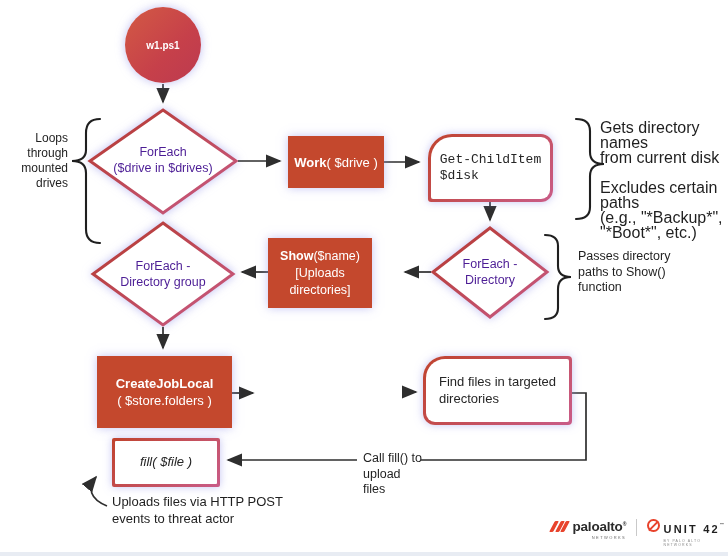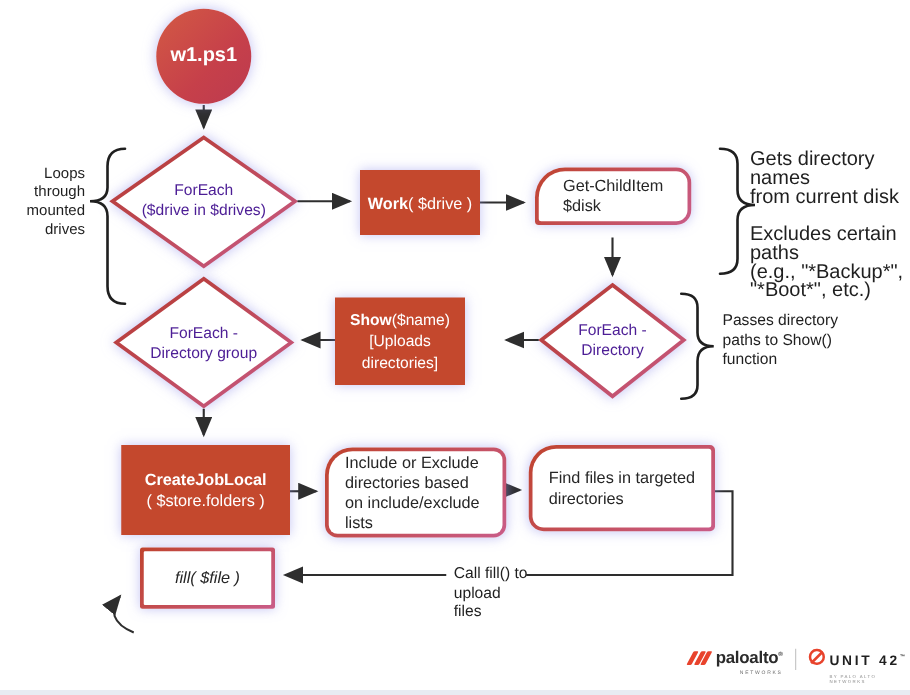--- a/index.html
+++ b/index.html
@@ -7,21 +7,21 @@
     position:relative;width:728px;height:556px;background:#ffffff;overflow:hidden;
     font-family:"Liberation Sans", sans-serif;color:#262626;
   }
   .pre{white-space:pre-line;}
   svg.layer{position:absolute;left:0;top:0;pointer-events:none;}
   
   .start-circle{
     position:absolute;left:125px;top:7px;width:76px;height:76px;border-radius:50%;
     background:linear-gradient(135deg,#d35a44 0%,#c6404a 60%,#bc3a50 100%);
     display:flex;align-items:center;justify-content:center;
-    color:#fff;font-weight:bold;font-size:16px;
+    color:#fff;font-weight:bold;font-size:10px;
     box-shadow:0 0 10px rgba(150,150,235,.6);
   }
   
   .red-box{
     position:absolute;background:#c4482d;color:#fff;
     display:flex;align-items:center;justify-content:center;flex-direction:column;
     font-size:13px;text-align:center;line-height:17px;
     box-shadow:0 0 9px rgba(150,150,235,.55);
   }
   .red-box .b{font-weight:bold;}
@@ -118,41 +118,35 @@
 ($drive in $drives)</div>
   <div class="dlabel pre" style="left:430px;top:256px;width:120px;">ForEach -
 Directory</div>
   <div class="dlabel pre" style="left:93px;top:258px;width:140px;">ForEach -
 Directory group</div>
 
   <div class="red-box" style="left:288px;top:136px;width:96px;height:52px;">
     <div><span class="b">Work</span><span>( $drive )</span></div>
   </div>
 
-  <div class="gb r-gci" style="left:428px;top:134px;width:125px;height:46px;">
+  <div class="gb r-gci" style="left:428px;top:134px;width:125px;height:68px;font-family:Liberation Mono, monospace;">
     <div class="inner pre">Get-ChildItem
 $disk</div>
   </div>
 
   <div class="red-box" style="left:268px;top:238px;width:104px;height:70px;font-size:12.5px;">
     <div><span class="b">Show</span><span>($name)</span></div>
     <div>[Uploads directories]</div>
   </div>
 
   <div class="red-box" style="left:97px;top:356px;width:135px;height:72px;">
     <div class="b">CreateJobLocal</div>
     <div>( $store.folders )</div>
   </div>
 
-  <div class="gb r-inc" style="left:260px;top:358px;width:145px;height:72px;">
-    <div class="inner left pre" style="line-height:16px;">Include or Exclude
-directories based
-on include/exclude
-lists</div>
-  </div>
 
   <div class="gb r-find" style="left:423px;top:356px;width:149px;height:69px;">
     <div class="inner left pre">Find files in targeted
 directories</div>
   </div>
 
   <div class="gb r-fill" style="left:112px;top:438px;width:108px;height:49px;">
     <div class="inner">
         <div><span class="b">fill</span><span>( $file )</span></div>
       </div>
@@ -167,20 +161,22 @@
 
 Excludes certain paths
 (e.g., "*Backup*",
 "*Boot*", etc.)</div>
   <div class="note pre" style="left:363px;top:451px;width:80px;">Call fill() to
 upload
 files</div>
   <div class="note pre" style="left:578px;top:249px;width:132px;">Passes directory
 paths to Show()
 function</div>
+  <div class="note pre" style="left:112px;top:494px;width:210px;font-size:13px;line-height:16.5px;">Uploads files via HTTP POST
+events to threat actor</div>
 
   <div class="footer">
     <div class="pa-block">
       <span class="pa-mark">
         <span class="pa-stripe"></span>
           <span class="pa-stripe"></span>
           <span class="pa-stripe"></span>
       </span>
       <span>
         <span class="pa-text"><span>paloalto</span><span class="pa-reg">®</span></span>

